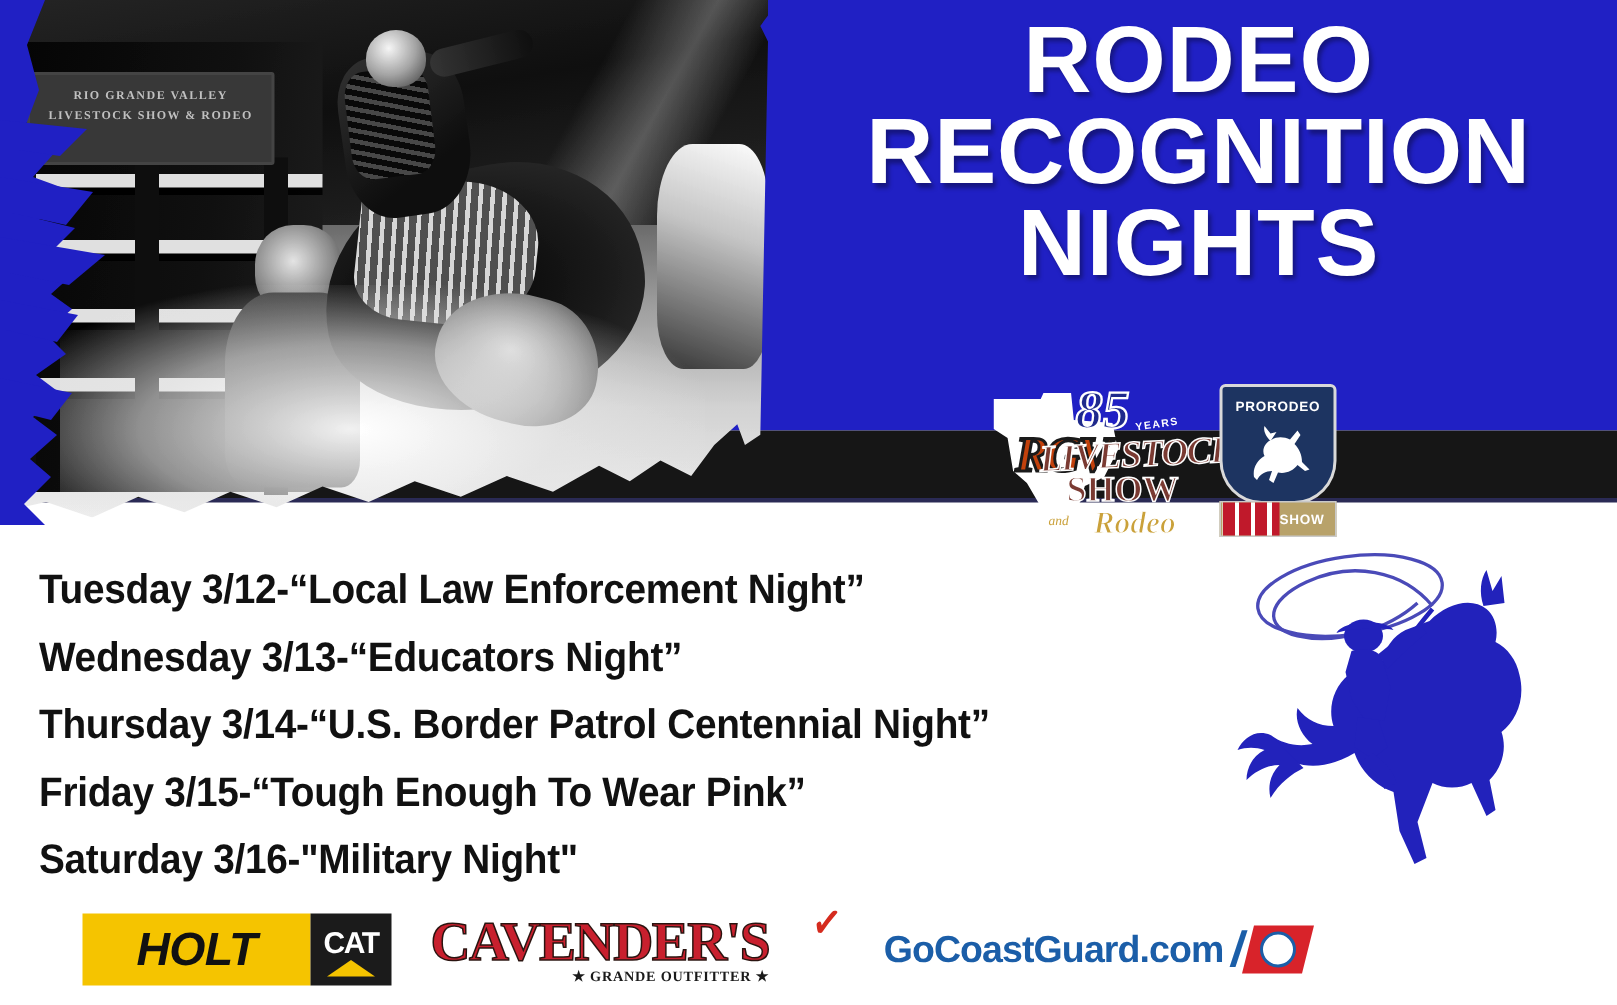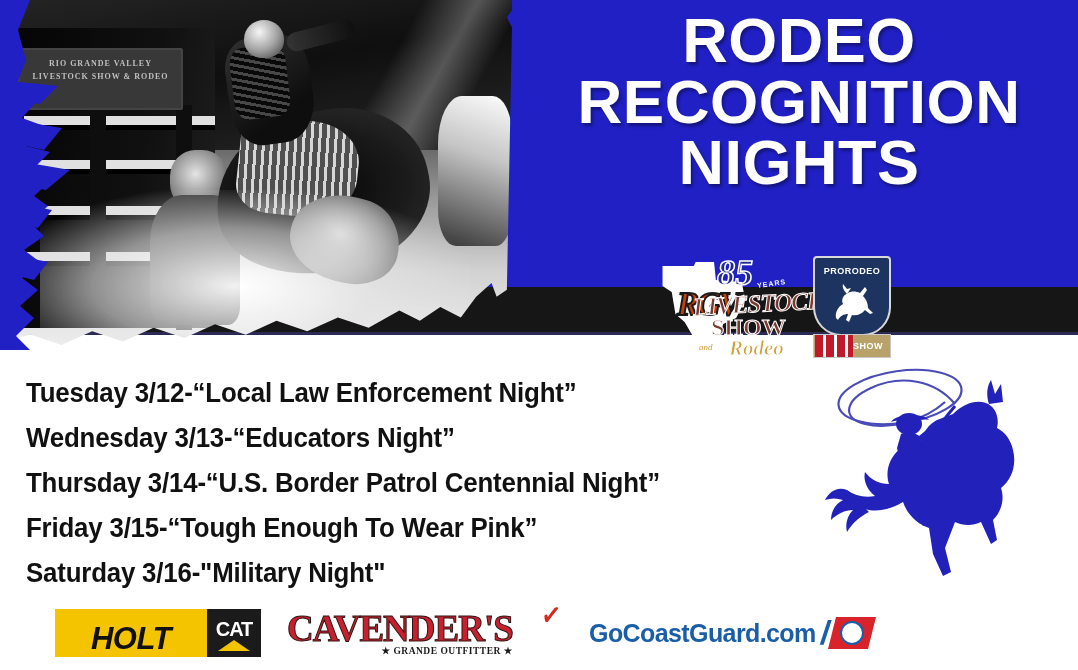--- a/index.html
+++ b/index.html
@@ -310,21 +310,21 @@
     z-index: 8;
     display: flex; align-items: center;
     padding-left: 55px;
     gap: 0px;
   }
 
   
   .holt-cat { display: flex; align-items: stretch; height: 48px; }
   .holt-box {
     background: #F5C400; width: 152px;
-    display: flex; align-items: flex-end; justify-content: center;
+    display: flex; align-items: center; justify-content: center;
   }
   .holt-word {
     font-weight: bold; font-style: italic; font-size: 31px;
     color: #111; letter-spacing: -0.5px;
   }
   .cat-box {
     background: #1b1b1b; width: 54px;
     display: flex; align-items: center; justify-content: center;
     position: relative;
   }

